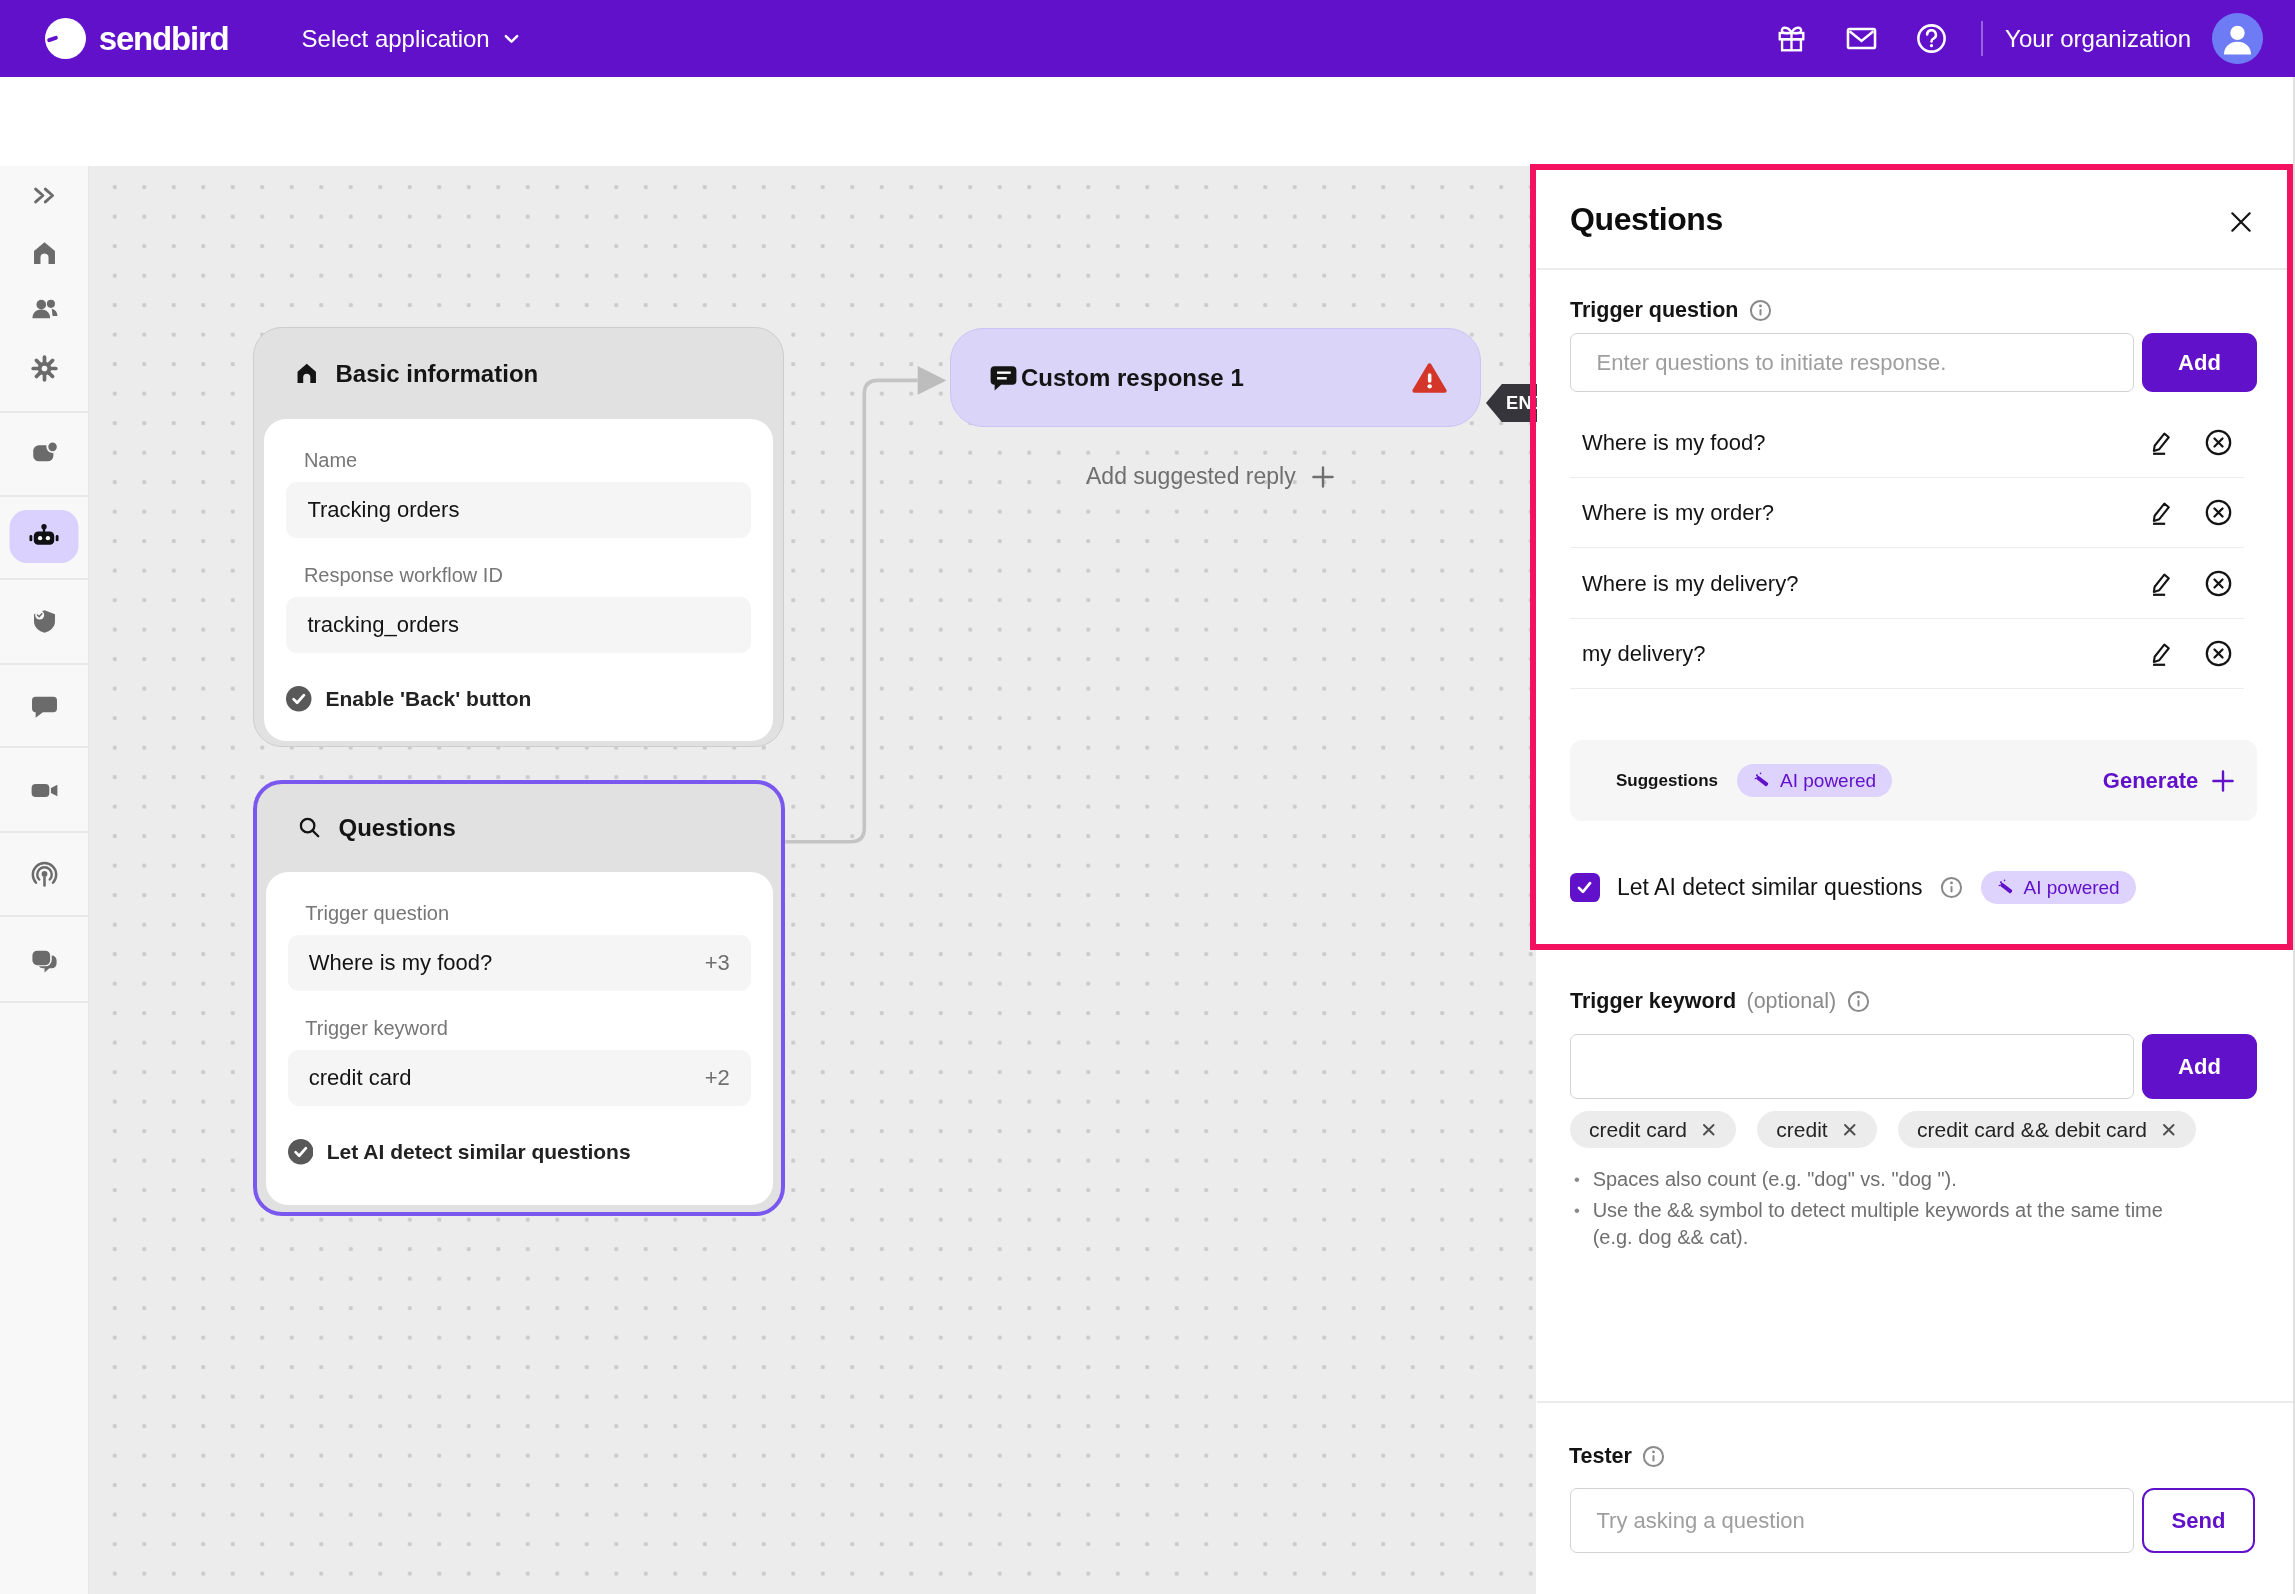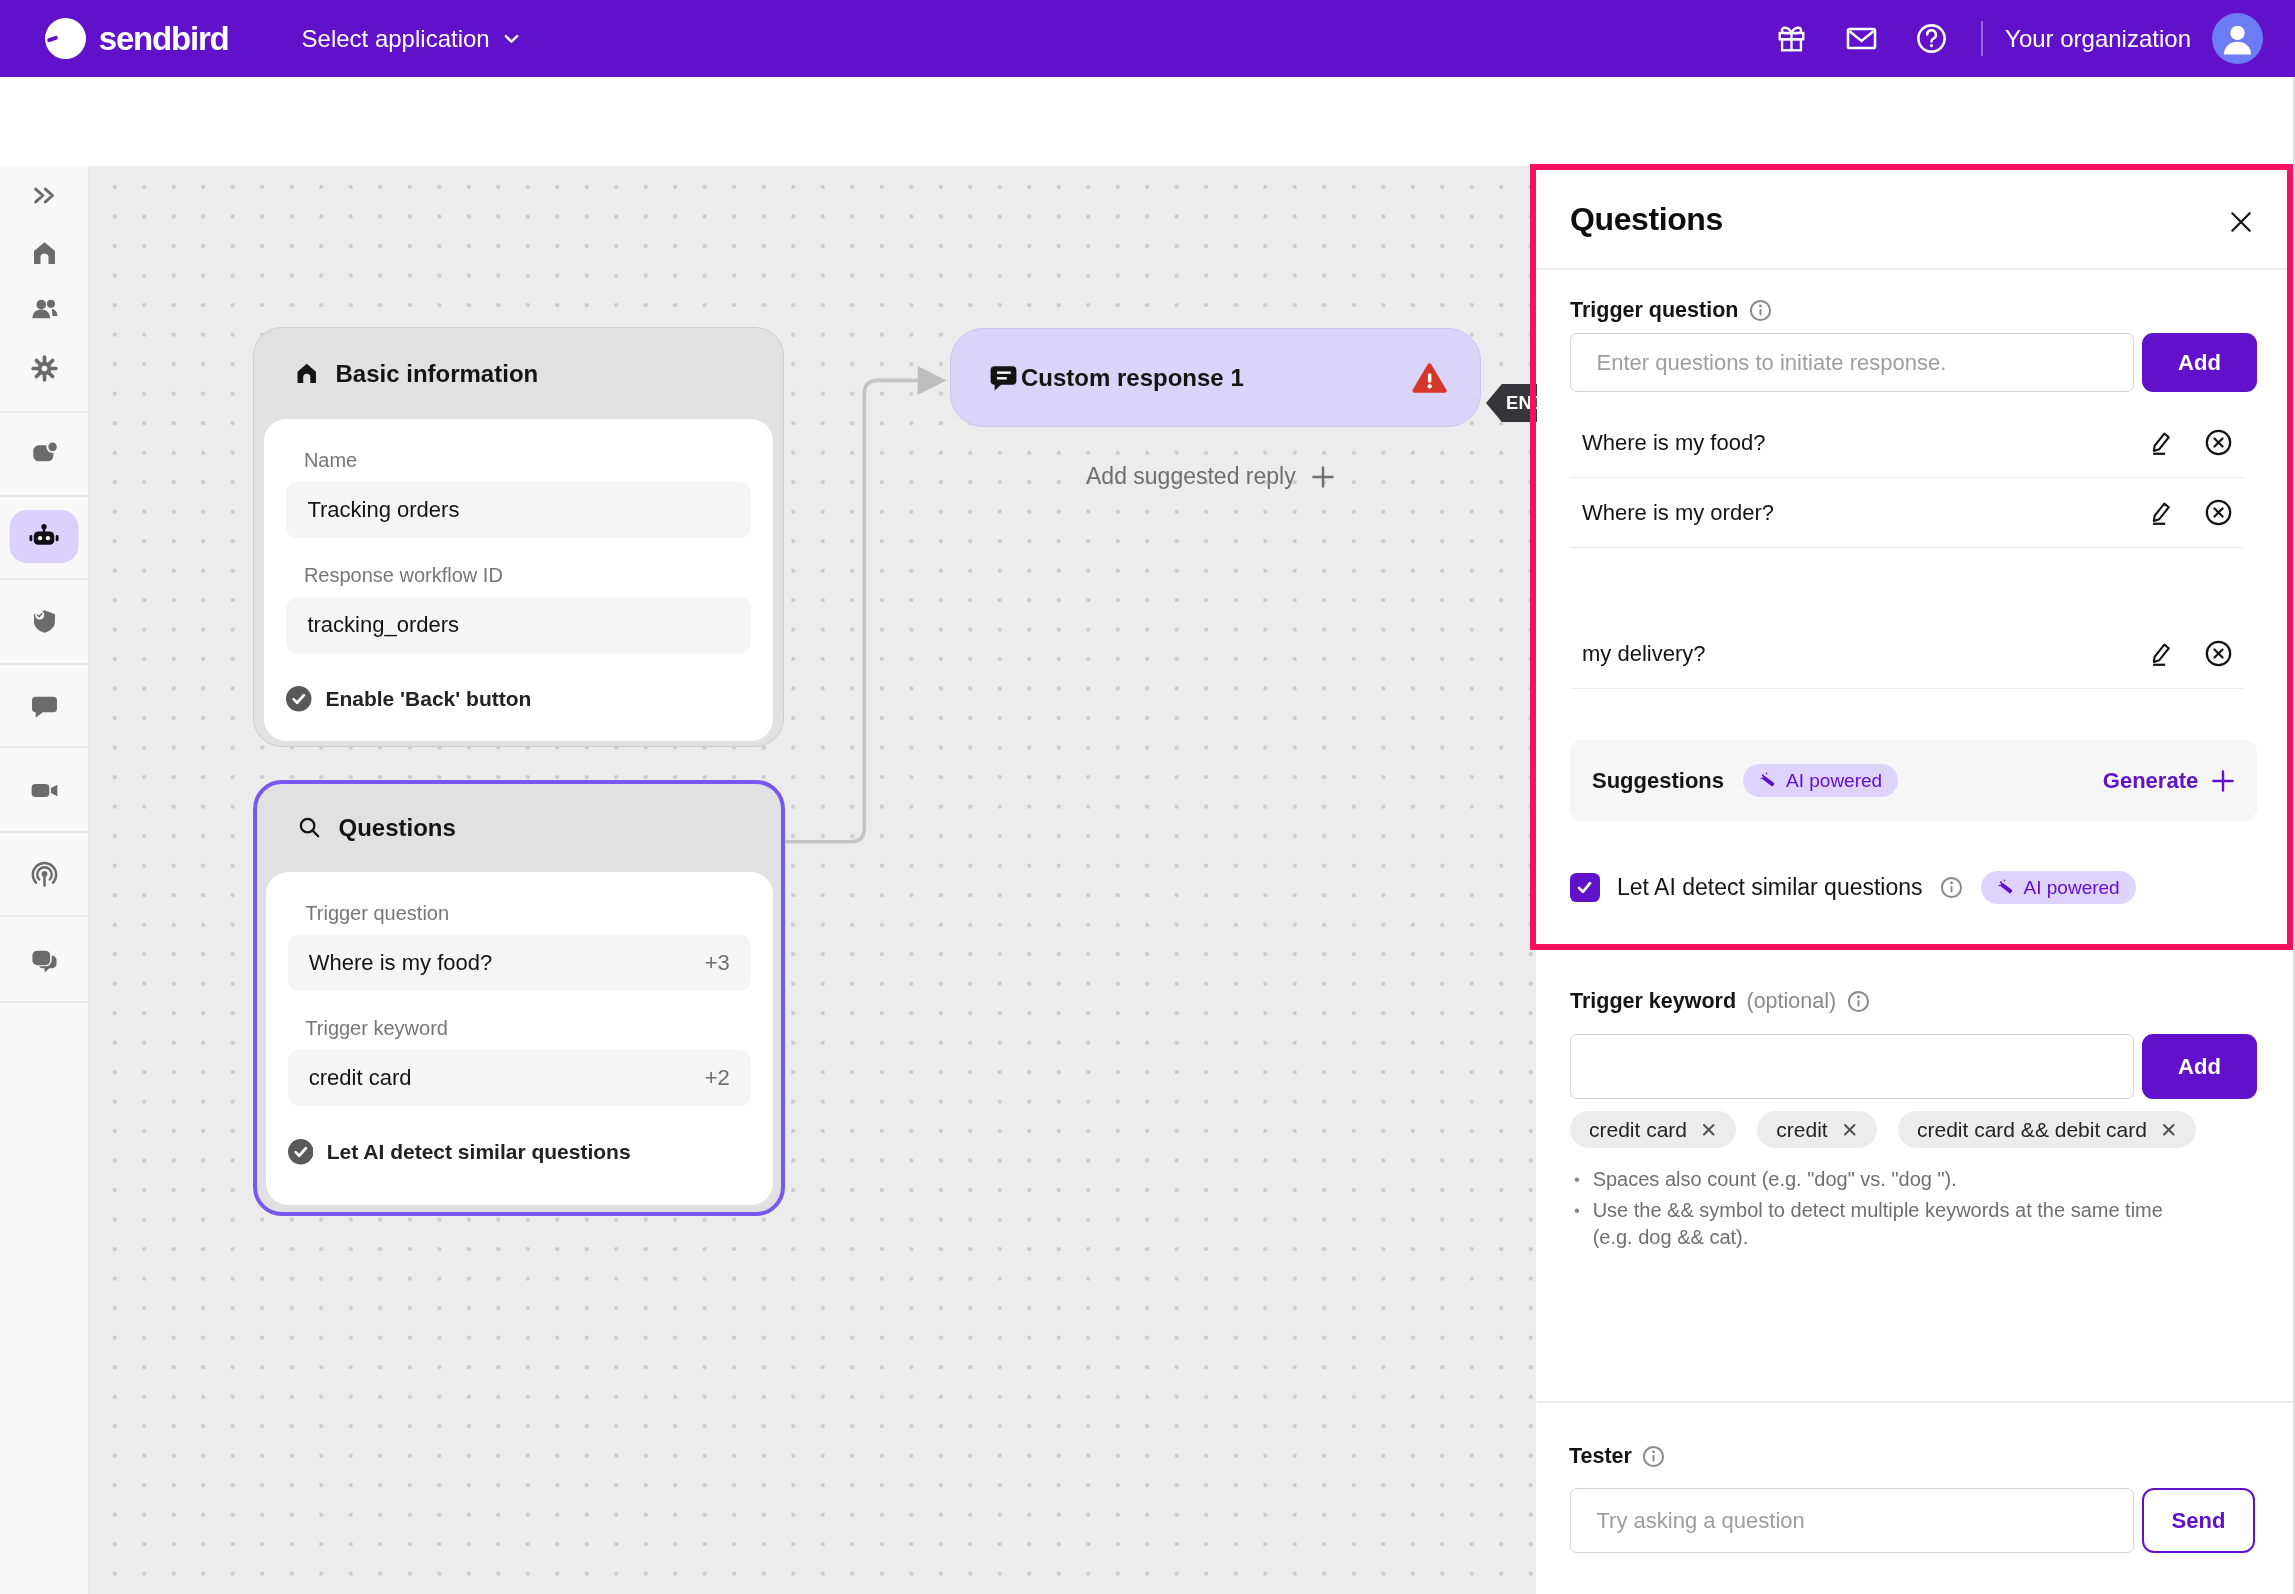--- a/index.html
+++ b/index.html
@@ -71,21 +71,21 @@
   .sec-label .opt { font-weight:400; color:#8A8A8A; }
   .t-input { position:absolute; left:33px; width:564px; border:1.6px solid #D2D2D2; border-radius:7px; font-size:22px; color:#141414; padding:0 25.5px; font-family:"Liberation Sans",sans-serif; background:#fff; }
   .t-input::placeholder { color:#9E9E9E; }
   .btn-add { position:absolute; left:605px; width:115px; background:#6211CB; color:#fff; font-size:22px; font-weight:600; border:none; border-radius:11px; cursor:pointer; display:flex; align-items:center; justify-content:center; }
   .q-row { position:absolute; left:33px; width:674px; height:70px; display:flex; align-items:center; padding:0 11px 0 12px; border-bottom:1.6px solid #ECECEC; }
   .q-row .q-text { font-size:22px; color:#141414; }
   .row-icons { margin-left:auto; display:flex; align-items:center; gap:30px; }
   .icon-btn { width:29px; height:29px; cursor:pointer; display:flex; align-items:center; justify-content:center; }
 
   .sug-box { position:absolute; left:33px; top:574px; width:687px; height:81px; background:#F6F6F6; border-radius:12px; display:flex; align-items:center; padding:0 22px; gap:19px; }
-  .sug-title { font-size:22px; font-weight:700; color:#141414; }
+  .sug-title { font-size:17px; font-weight:700; color:#141414;margin-left:24px; }
   .ai-badge { display:flex; align-items:center; gap:8px; background:#DDD3FC; border-radius:16.7px; height:33px; padding:0 16px; color:#6211CB; font-size:19px; }
   .generate { margin-left:auto; display:flex; align-items:center; gap:12.8px; color:#6211CB; font-size:22px; font-weight:600; cursor:pointer; }
 
   .cb-row { position:absolute; left:33px; top:705px; display:flex; align-items:center; gap:17.5px; }
   .checkbox { width:29.5px; height:29.5px; background:#6211CB; border-radius:6.4px; display:flex; align-items:center; justify-content:center; cursor:pointer; }
   .cb-label { font-size:23px; color:#141414; }
 
   .tags-row { position:absolute; left:33px; top:945px; display:flex; gap:21px; }
   .tag { display:flex; align-items:center; gap:12.8px; height:37px; background:#ECECEC; border-radius:19px; padding:0 19px; font-size:21px; color:#242424; cursor:pointer; }
 
@@ -234,20 +234,37 @@
           </svg>
         </span>
       <span class="icon-btn">
           <svg width="29" height="29" viewBox="0 0 36 36">
             <circle cx="18" cy="18" r="14.5" fill="none" stroke="#141414" stroke-width="2.8"></circle>
             <path d="M13 13 l10 10 M23 13 l-10 10" stroke="#141414" stroke-width="2.8" stroke-linecap="round"></path>
           </svg>
         </span>
     </span>
   </div>
+  <div class="q-row" style="top:383px">
+    <span class="q-text">Where is my delivery?</span>
+    <span class="row-icons">
+      <span class="icon-btn">
+          <svg width="29" height="29" viewBox="0 0 36 36">
+            <path d="M12 22 L24 7 l5.5 4.5 L17.5 26.5 11 28.5 z" fill="none" stroke="#141414" stroke-width="2.6" stroke-linejoin="round"></path>
+            <line x1="10" y1="32" x2="25" y2="32" stroke="#141414" stroke-width="2.8"></line>
+          </svg>
+        </span>
+      <span class="icon-btn">
+          <svg width="29" height="29" viewBox="0 0 36 36">
+            <circle cx="18" cy="18" r="14.5" fill="none" stroke="#141414" stroke-width="2.8"></circle>
+            <path d="M13 13 l10 10 M23 13 l-10 10" stroke="#141414" stroke-width="2.8" stroke-linecap="round"></path>
+          </svg>
+        </span>
+    </span>
+  </div>
   <div class="q-row" style="top:453px">
     <span class="q-text">my delivery?</span>
     <span class="row-icons">
       <span class="icon-btn">
           <svg width="29" height="29" viewBox="0 0 36 36">
             <path d="M12 22 L24 7 l5.5 4.5 L17.5 26.5 11 28.5 z" fill="none" stroke="#141414" stroke-width="2.6" stroke-linejoin="round"></path>
             <line x1="10" y1="32" x2="25" y2="32" stroke="#141414" stroke-width="2.8"></line>
           </svg>
         </span>
       <span class="icon-btn">

